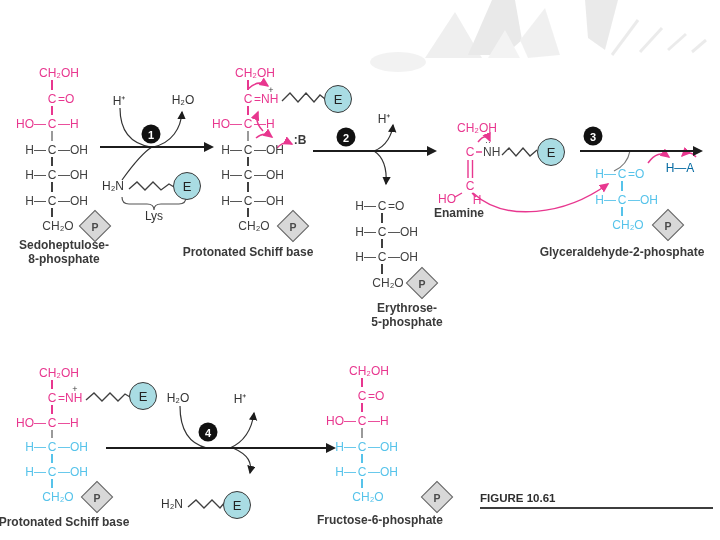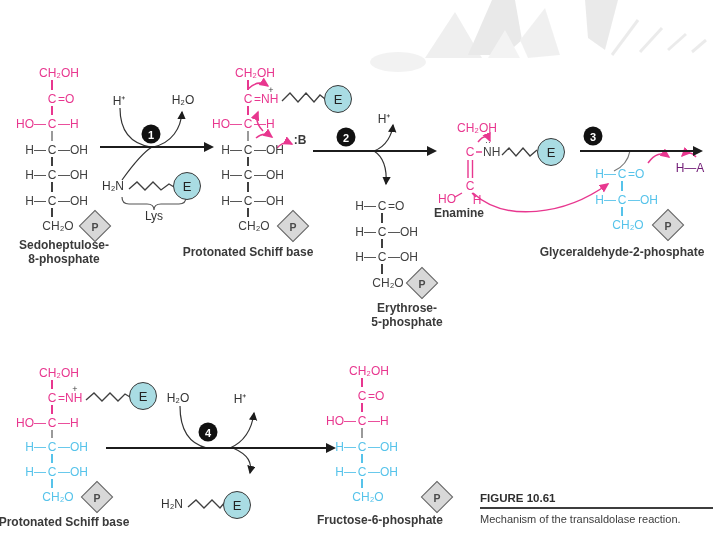--- a/index.html
+++ b/index.html
@@ -256,25 +256,24 @@
   <div class="lab" style="left:119px;top:100px;">H⁺</div>
   <div class="lab" style="left:183px;top:100px;">H₂O</div>
   <div class="lab" style="left:113px;top:186px;">H₂N</div>
   <div class="lab" style="left:154px;top:216px;">Lys</div>
   <div class="lab" style="left:384px;top:118px;">H⁺</div>
   <div class="lab" style="left:178px;top:398px;">H₂O</div>
   <div class="lab" style="left:240px;top:398px;">H⁺</div>
   <div class="lab" style="left:172px;top:504px;">H₂N</div>
 
   <div class="lab bold" style="left:300px;top:140px;">:B</div>
-  <div class="lab" style="left:680px;top:168px;color:#701a75;margin-left:10px;">H—A</div>
+  <div class="lab" style="left:680px;top:168px;color:#0369a1;">H—A</div>
 
   <div class="enz" style="left:187px;top:186px;">E</div>
   <div class="enz" style="left:338px;top:99px;">E</div>
   <div class="enz" style="left:551px;top:152px;">E</div>
   <div class="enz" style="left:143px;top:396px;">E</div>
   <div class="enz" style="left:237px;top:505px;">E</div>
 
   <div class="cap-fig">FIGURE 10.61</div>
   <div class="cap-rule"></div>
-  <div class="cap-txt">Mechanism of the transaldolase reaction.</div>
 
 </div>
 
 </body></html>

